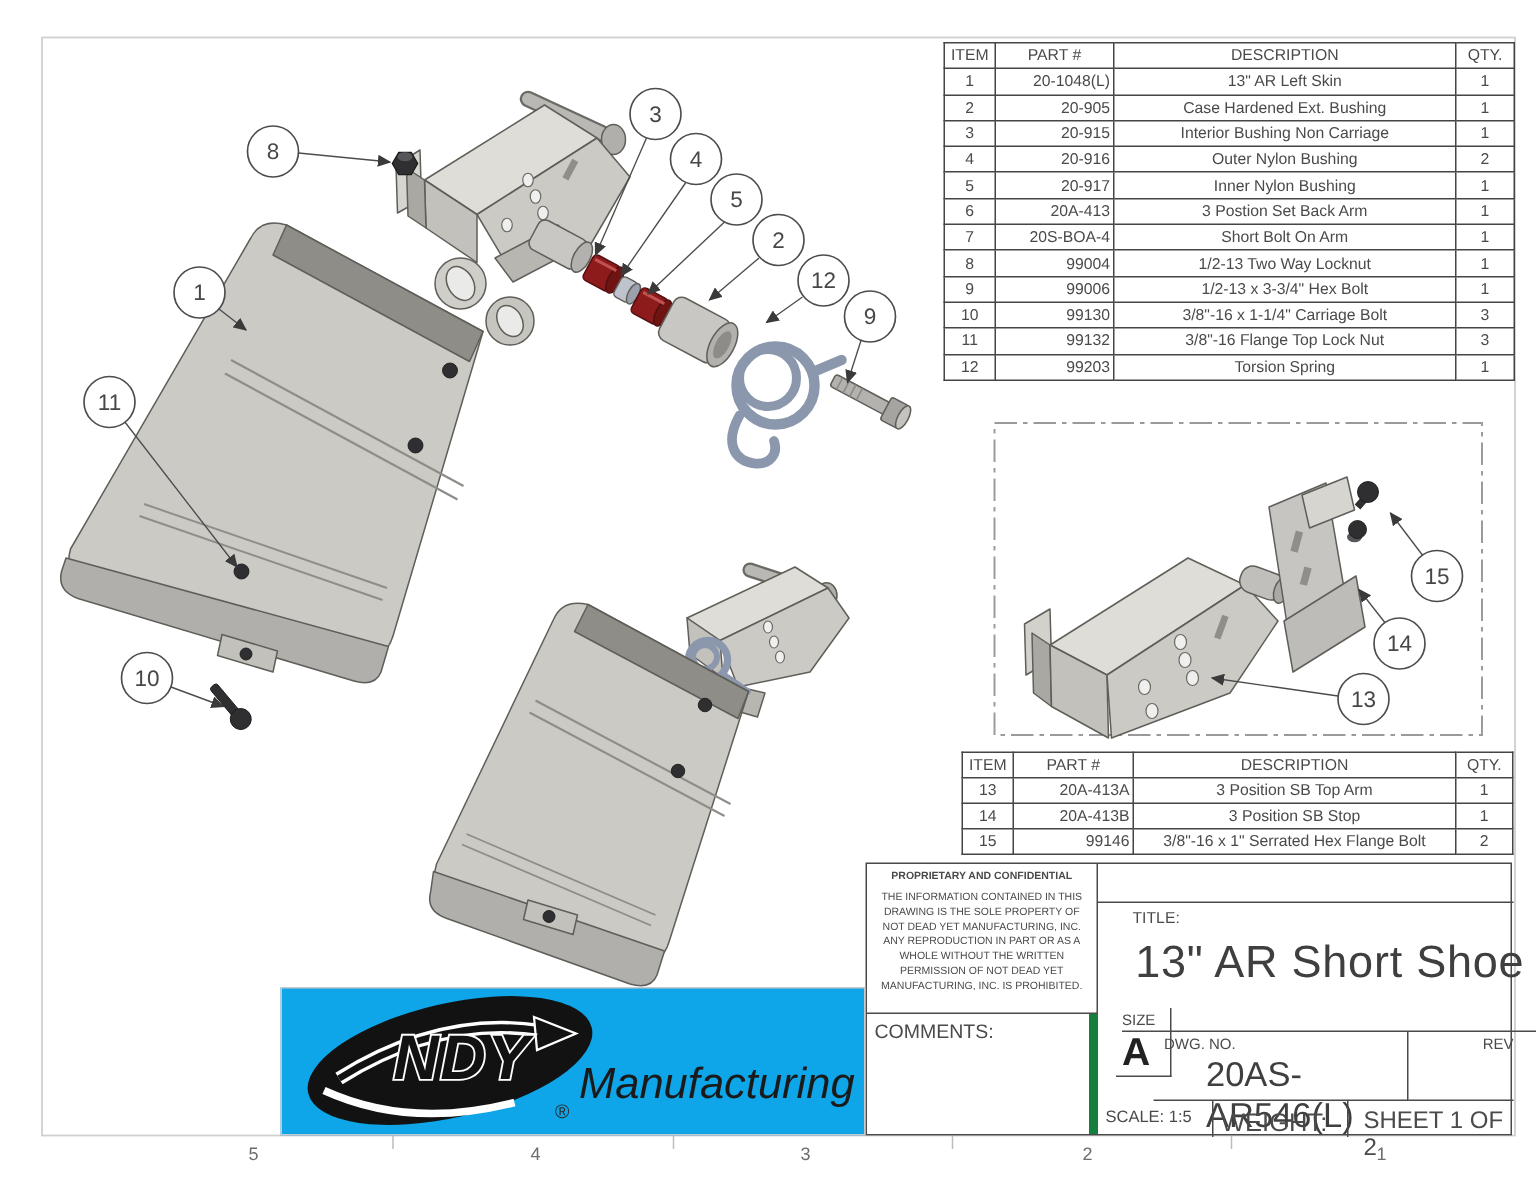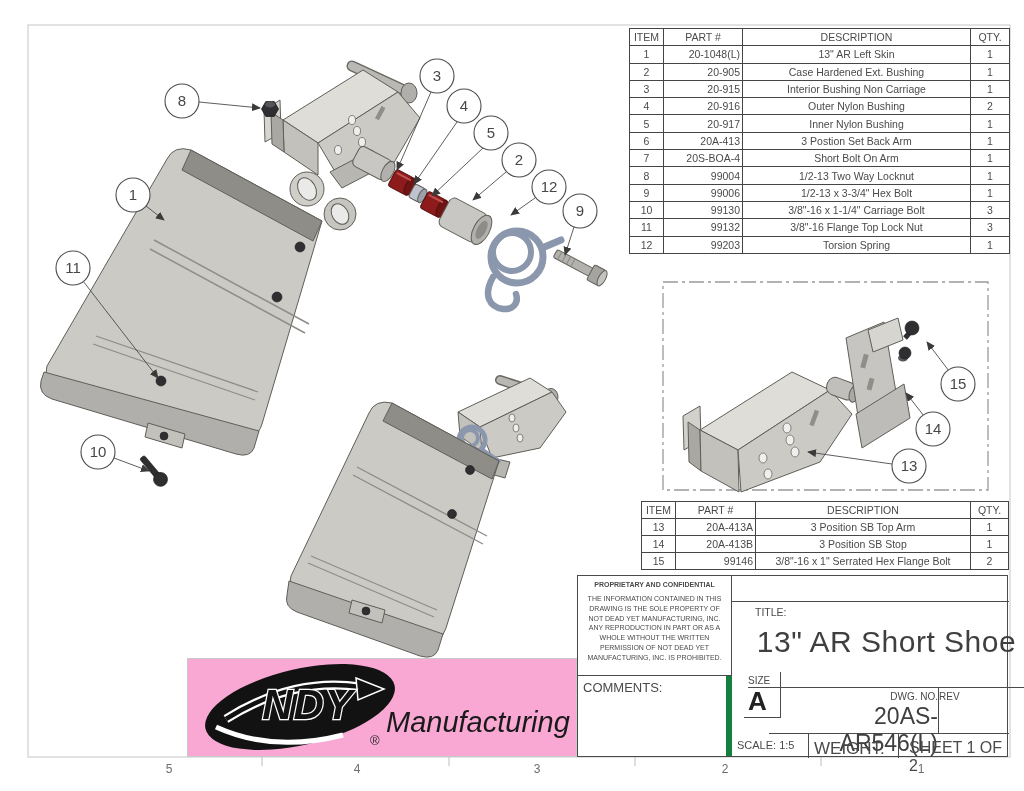--- a/index.html
+++ b/index.html
@@ -43,33 +43,33 @@
   #tb-comments{left:0;top:100px;width:154px;height:80px;border-right:6px solid #15803d;
       padding:4px 5px;font-size:13px;}
   #tb-blank{left:154px;top:0;width:277px;height:26px;border-bottom:1px solid #4a4a4a;}
   #tb-title{left:154px;top:26px;width:277px;height:86px;border-bottom:1px solid #4a4a4a;padding:4px 7px;margin-left:16px;}
   #tb-title .lbl{font-size:10.5px;}
   #tb-title .big{font-size:30px;color:#3f3f3f;text-align:center;margin-top:7px;letter-spacing:0.5px;}
   #tb-size{left:154px;top:96px;width:37px;height:46px;border-bottom:1px solid #4a4a4a;
       border-right:1px solid #4a4a4a;padding:3px 16px 0 4px;margin-left:12px;}
   #tb-size .big{font-size:26px;font-weight:bold;color:#222;margin-top:0px;}
   #tb-dwg{left:191px;top:112px;width:170px;height:46px;border-bottom:1px solid #4a4a4a;
-      border-right:1px solid #4a4a4a;padding:3px 0 0 7px;text-align:right;}
+      border-right:1px solid #4a4a4a;padding:3px 0 0 7px;}
   #tb-dwg .big{font-size:23px;color:#3f3f3f;margin-top:1px;margin-left:28px;}
   #tb-rev{left:361px;top:112px;width:70px;height:46px;border-bottom:1px solid #4a4a4a;
-      padding:3px 0 0 0;text-align:left;}
+      padding:3px 0 0 0;text-align:right;}
   #tb-scale{left:154px;top:158px;width:77px;height:24px;border-right:1px solid #4a4a4a;
       font-size:11px;padding:5px 0 0 5px;}
   #tb-weight{left:231px;top:158px;width:90px;height:24px;border-right:1px solid #4a4a4a;
       font-size:17px;padding:5px 0 0 5px;}
   #tb-sheet{left:321px;top:158px;width:110px;height:24px;font-size:16px;padding:5px 0 0 10px;}
 
   
   #logobox{position:absolute;z-index:2;left:187px;top:658px;width:390px;height:99px;
-      border:1px solid #c9c9c9;background:#f9a8d4;}
+      border:1px solid #c9c9c9;background:#0ea5e9;}
 
   
   .zone{position:absolute;z-index:2;top:762px;width:22px;text-align:center;
       font-size:12px;color:#6d6d6d;}
 </style>
 </head>
 <body>
 
 <div id="page">
 

